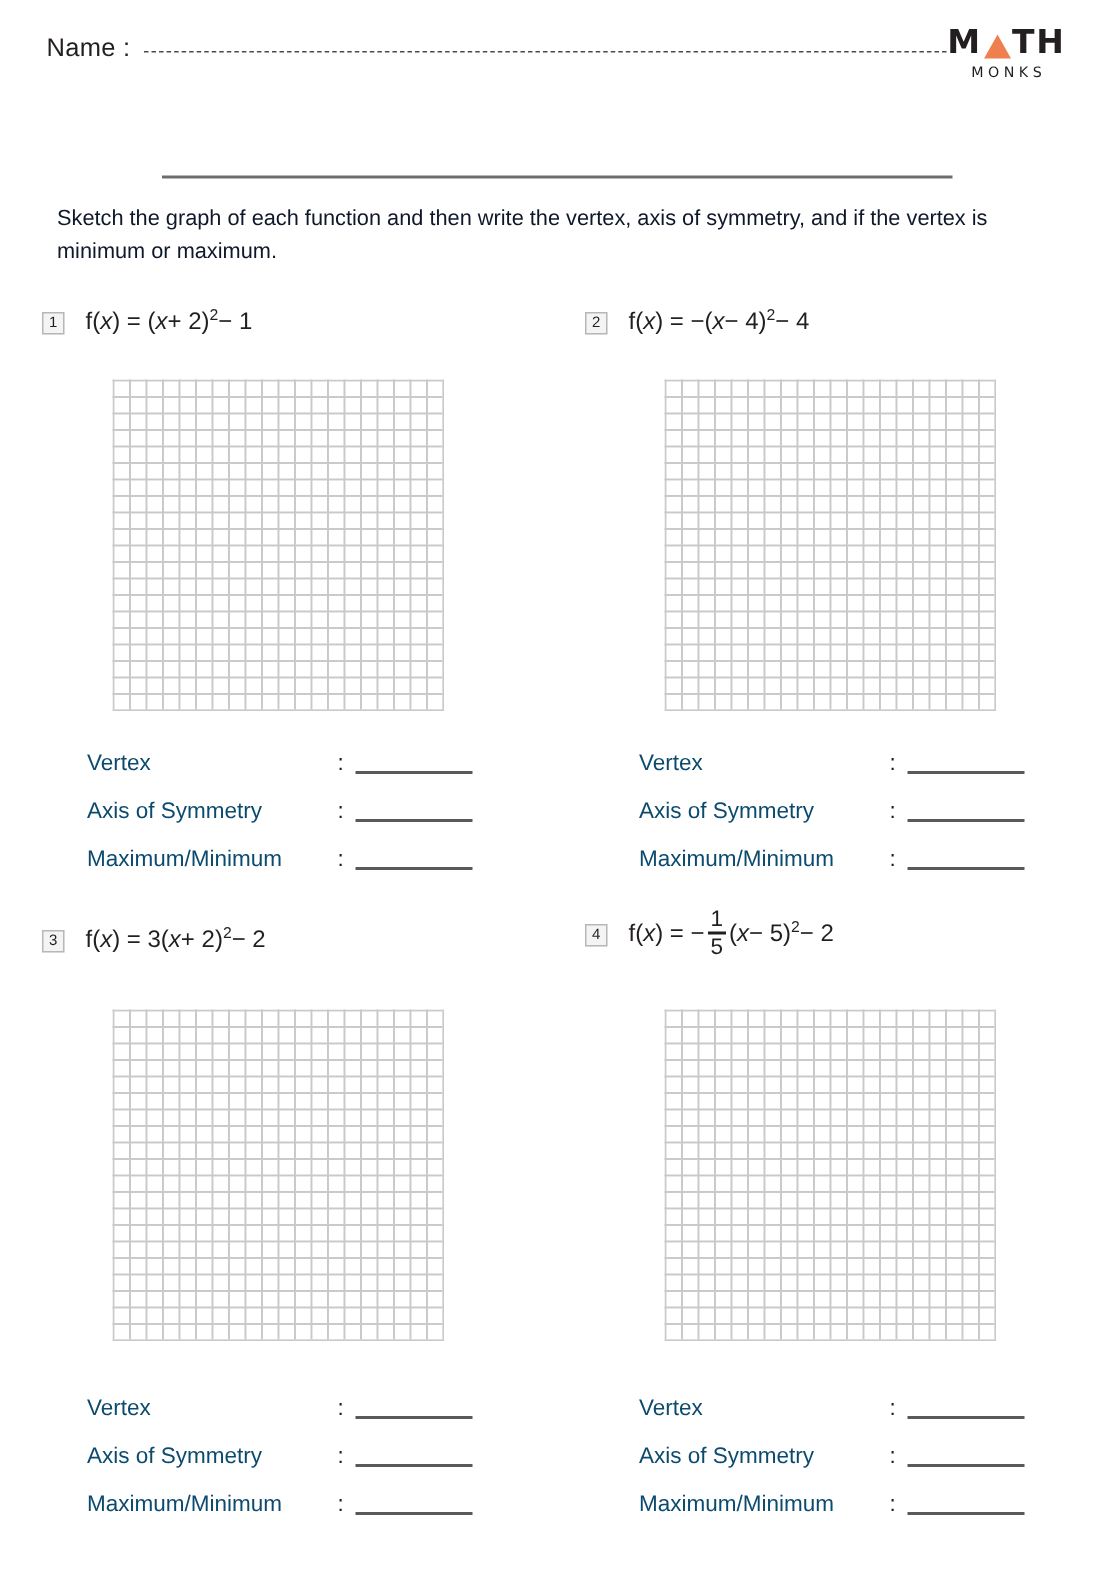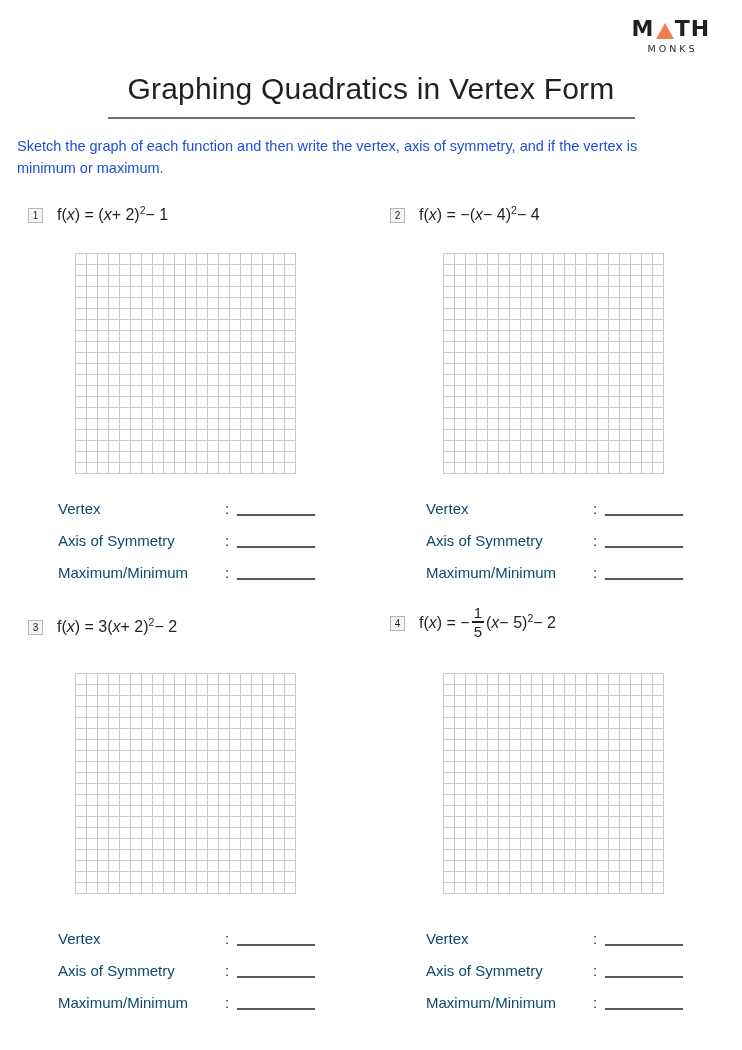--- a/index.html
+++ b/index.html
@@ -100,26 +100,26 @@
     position: absolute;
     left: 108px;
     top: 117px;
     width: 527px;
     height: 1.5px;
     background: #6d6e71;
   }
 
   .instructions {
     position: absolute;
-    left: 17px;
+    left: 38px;
     top: 135px;
     width: 672px;
     font-size: 14.5px;
     line-height: 22px;
-    color: #1d4ed8;
+    color: #0f172a;
   }
 
   
   .problem {
     position: absolute;
   }
   .p1 { left: 28px;  top: 200px; width: 340px; }
   .p2 { left: 390px; top: 200px; width: 340px; }
   .p3 { left: 28px;  top: 612px; width: 340px; }
   .p4 { left: 390px; top: 608px; width: 340px; }
@@ -239,31 +239,34 @@
     flex: 0 0 auto;
     position: relative;
     top: 7px;
   }
 </style>
 </head>
 <body>
 
 <div class="header">
 
+  <div class="name-row">
+    <span class="name-label">Name :</span>
+    <span class="name-line"></span>
+  </div>
 
   <div class="logo">
     <div class="logo-math">
       <span>M</span>
       <span class="logo-tri"></span>
       <span>TH</span>
     </div>
     <div class="logo-monks">MONKS</div>
   </div>
 
-  <div class="title">Graphing Quadratics in Vertex Form</div>
   <div class="title-rule"></div>
 </div>
 
 <div class="instructions">Sketch the graph of each function and then write the vertex, axis of symmetry, and if the vertex is minimum or maximum.</div>
 
 <div class="problem p1">
   <div class="prob-head">
     <span class="num-badge">1</span>
     <span class="equation">
       <span>f(</span>

